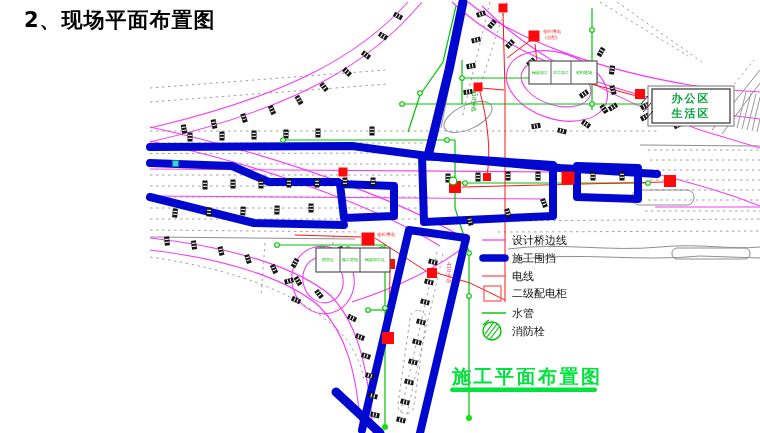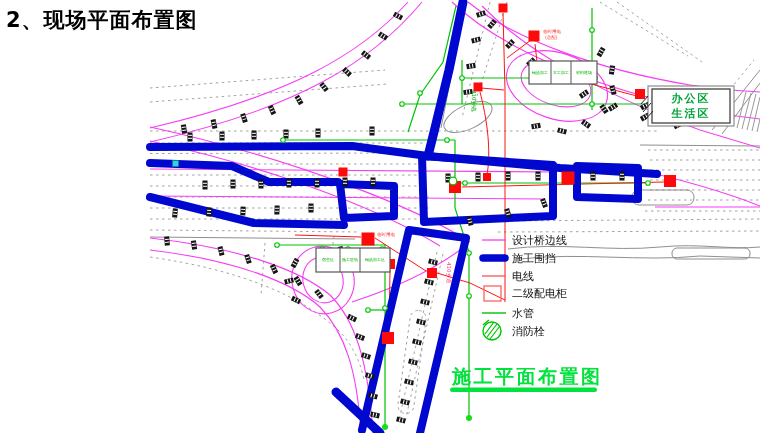--- a/index.html
+++ b/index.html
@@ -3,21 +3,21 @@
 <meta charset="utf-8">
 <style>
   :root{
     --bridge_magenta:#f43ef4; --fence_blue:#0007ce; --wire_red:#ff1414;
     --legend_red:#ff6060; --pipe_green:#00c400; --caption_green:#00e23c;
     --area_text_green:#00a438; --road_gray:#8f8f8f; --cabinet_red:#ff0a0a;
   }
   html,body{margin:0;padding:0;background:#fff;}
   .page{position:relative;width:760px;height:433px;background:#fff;overflow:hidden;
         font-family:"DejaVu Sans","Liberation Sans",sans-serif;}
-  .doc-title{position:absolute;left:6px;top:6px;font-size:21px;font-weight:bold;
+  .doc-title{position:absolute;left:24px;top:6px;font-size:21px;font-weight:bold;
         color:#000;letter-spacing:1px;white-space:nowrap;}
   svg{position:absolute;left:0;top:0;}
   .road{stroke:var(--road_gray);stroke-width:1;fill:none;}
   .roadd{stroke:#979797;stroke-width:.9;fill:none;stroke-dasharray:2.5 3.5;}
   .mag{stroke:var(--bridge_magenta);stroke-width:1.1;fill:none;}
   .pipe{stroke:var(--pipe_green);stroke-width:1.2;fill:none;}
   .wire{stroke:var(--wire_red);stroke-width:1;fill:none;}
   .fence{stroke:var(--fence_blue);stroke-width:8;fill:none;stroke-linecap:round;stroke-linejoin:round;}
   .fence9{stroke:var(--fence_blue);stroke-width:9;fill:none;stroke-linecap:round;stroke-linejoin:round;}
   .legend-label{font-size:11px;fill:#111;}

